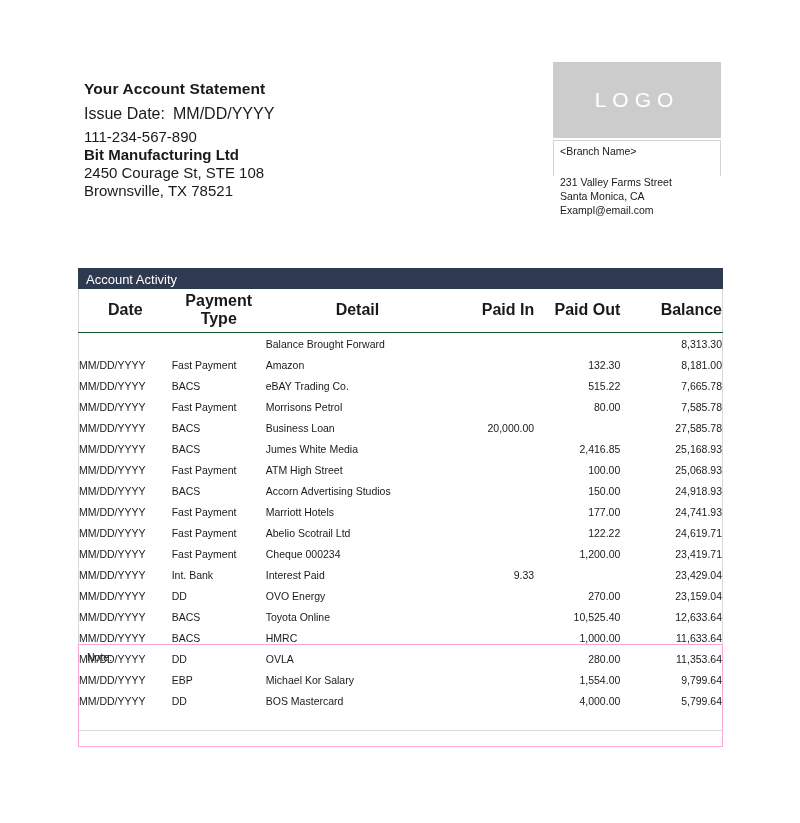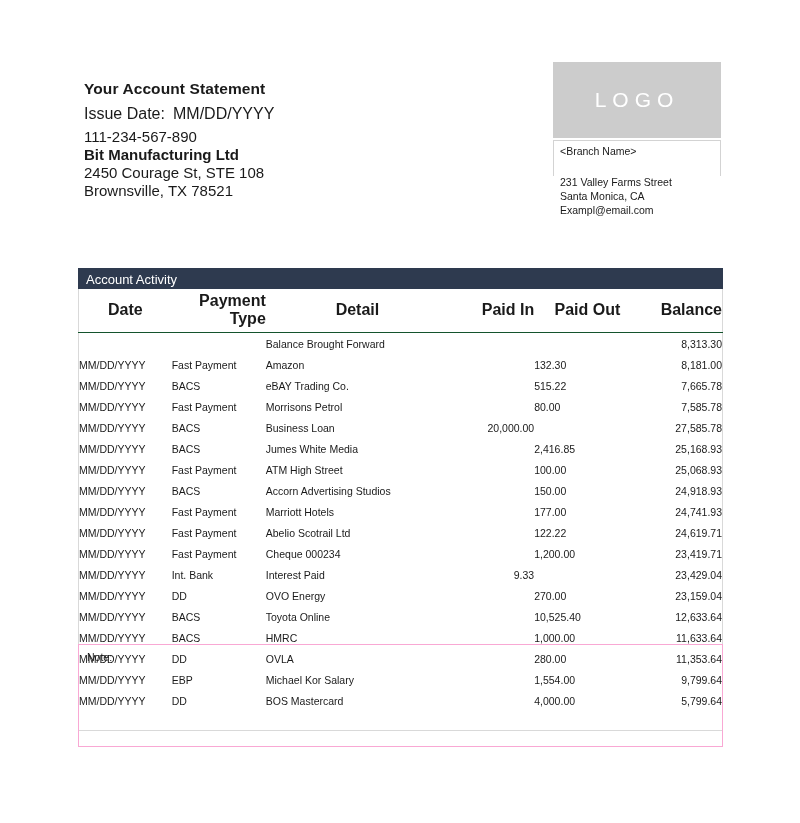--- a/index.html
+++ b/index.html
@@ -128,31 +128,31 @@
 
   
   col.c-date    { width: 93px; }
   col.c-type    { width: 94px; }
   col.c-detail  { width: 183px; }
   col.c-in      { width: 85px; }
   col.c-out     { width: 86px; }
   col.c-bal     { width: 102px; }
 
   th.c-date   { text-align: center; }
-  th.c-type   { text-align: right; }
+  th.c-type   { text-align: center; }
   th.c-detail { text-align: center; }
   th.c-in     { text-align: right; padding-right: 6px; }
   th.c-out    { text-align: right; padding-right: 8px; }
   th.c-bal    { text-align: right; padding-right: 14px; }
 
   td.c-date   { text-align: left;  padding-left: 6px; }
   td.c-type   { text-align: left;  padding-left: 1px; }
   td.c-detail { text-align: left;  padding-left: 1px; }
   td.c-in     { text-align: right; padding-right: 6px; }
-  td.c-out    { text-align: left; padding-right: 8px; }
+  td.c-out    { text-align: right; padding-right: 8px; }
   td.c-bal    { text-align: right; padding-right: 14px; }
 
   tr.row-last td { padding-bottom: 4px; }
 
   
   #activity-bottom-pad {
     width: 645px;
     height: 18px;
     border-left: 1px solid #d9d9d9;
     border-right: 1px solid #d9d9d9;

